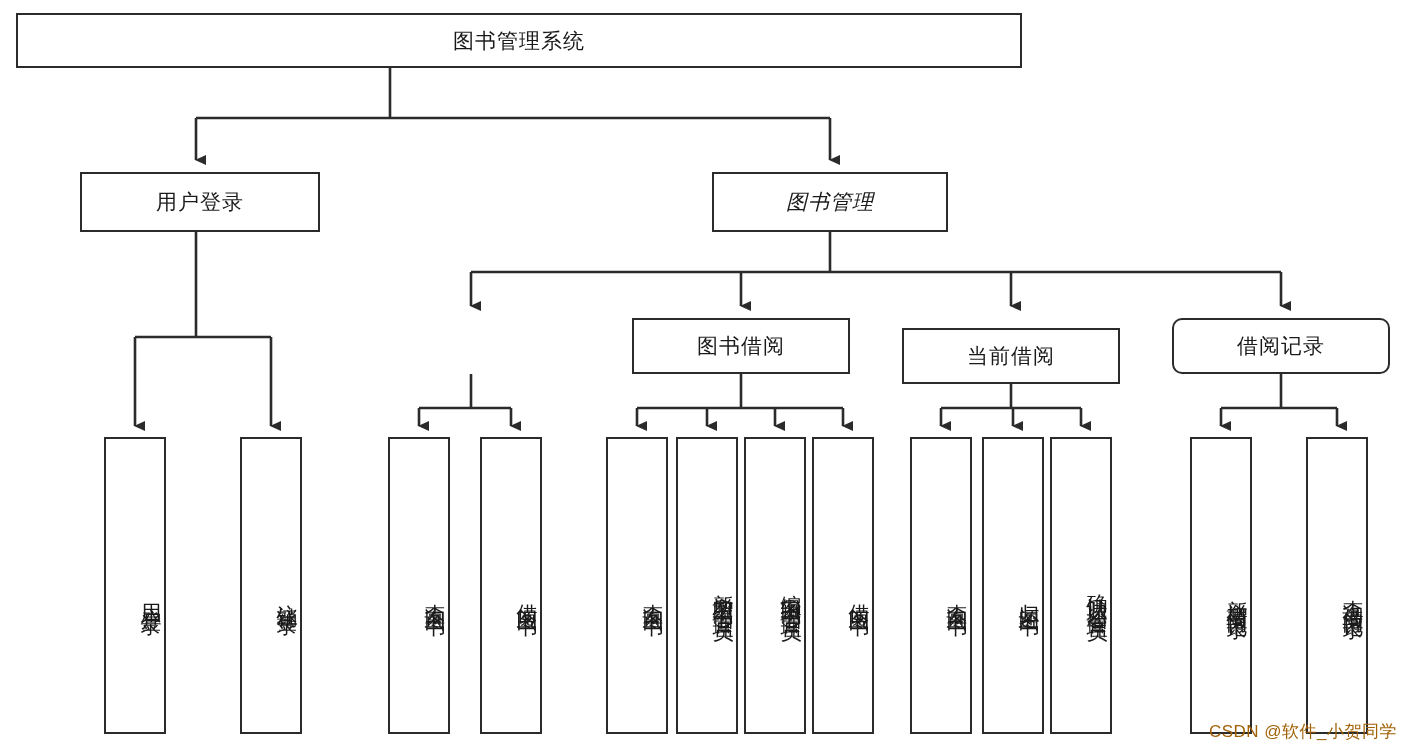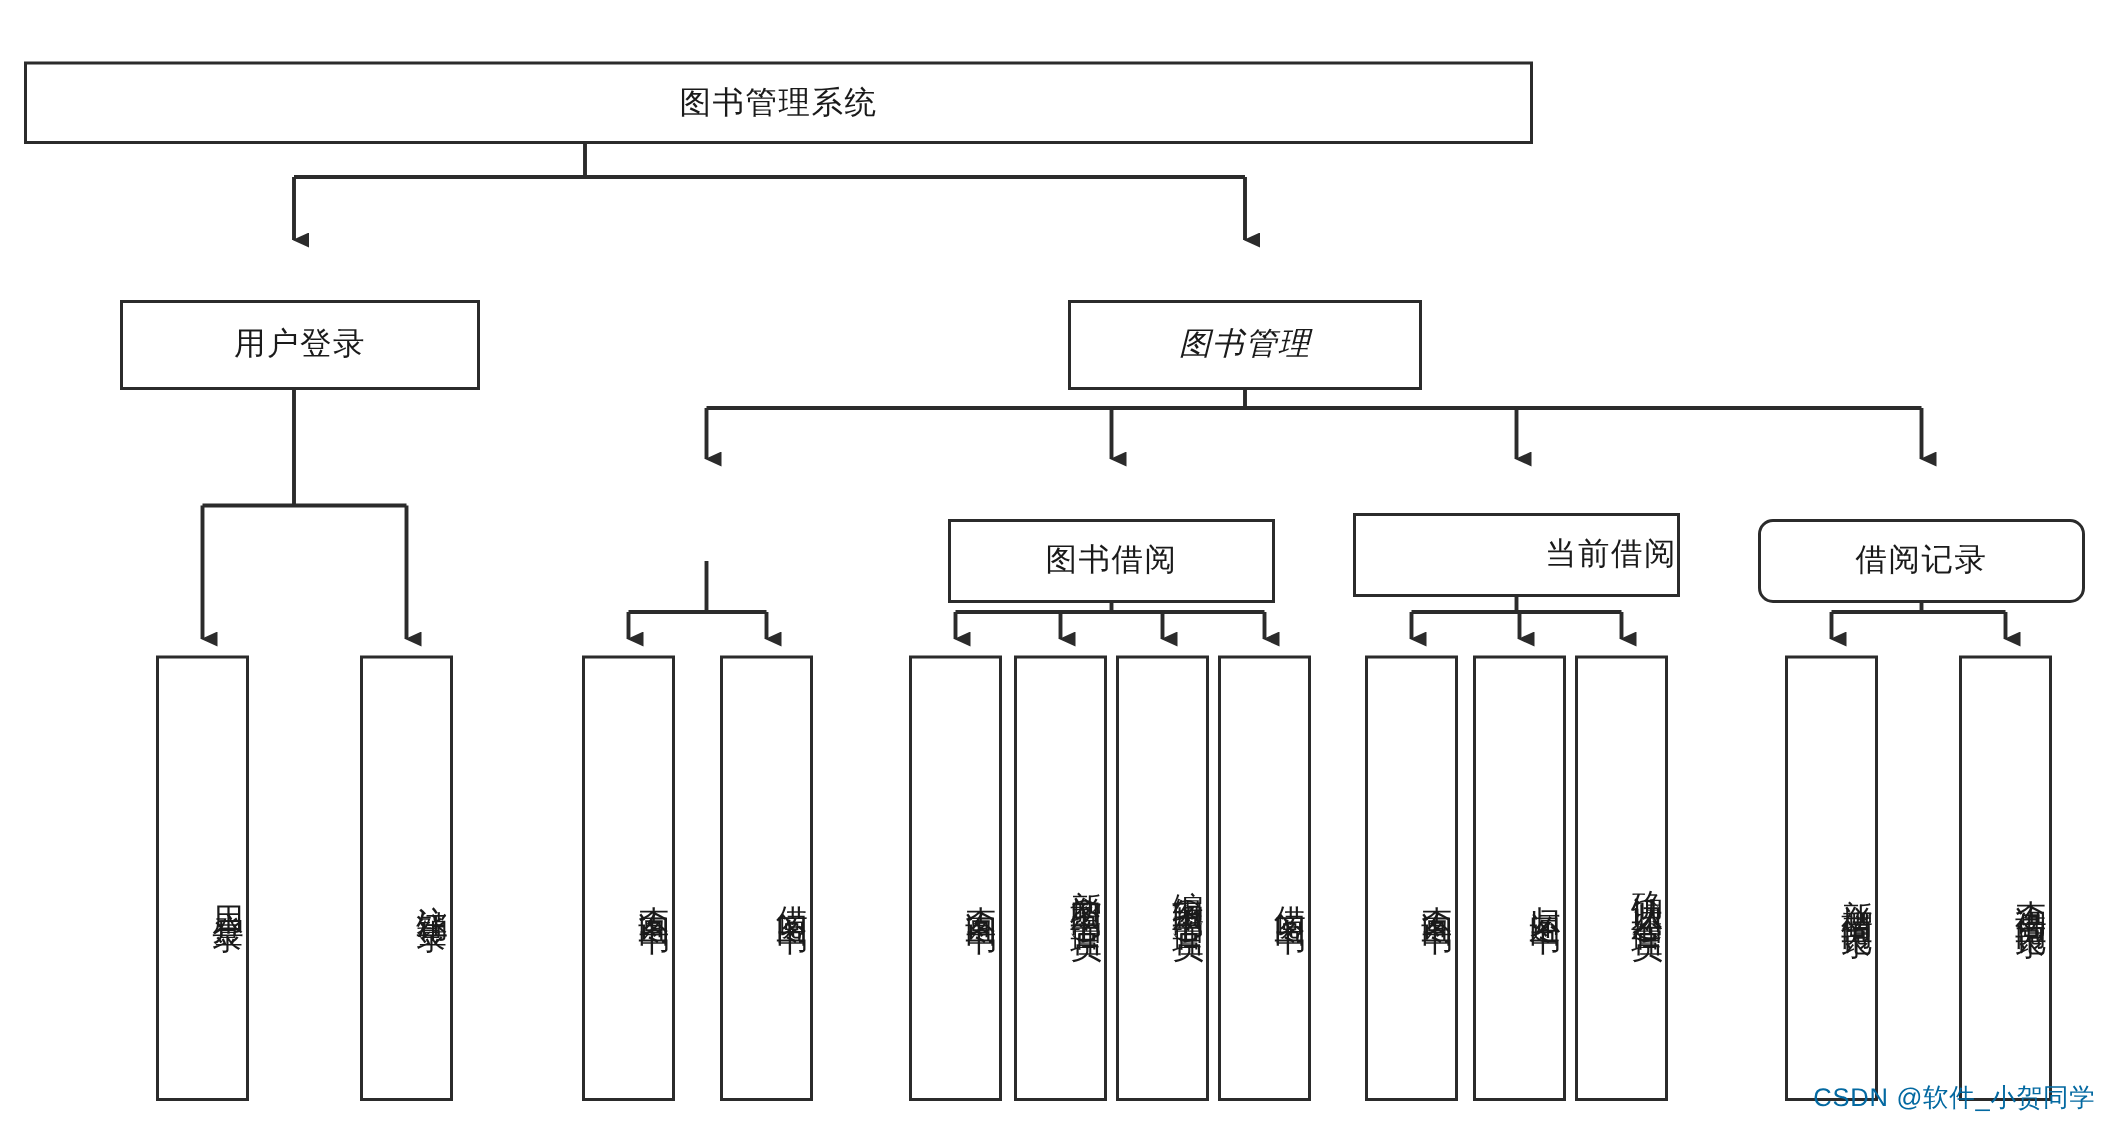--- a/index.html
+++ b/index.html
@@ -33,21 +33,20 @@
     border: 2px solid #2b2b2b;
     display: flex;
     align-items: center;
     justify-content: center;
     color: #1a1a1a;
   }
   .node-box.horizontal {
     font-size: 21px;
     letter-spacing: 1px;
     line-height: 1.2;
-    margin-top: 28px;
   }
   .node-box.vertical {
     writing-mode: vertical-rl;
     text-orientation: upright;
     font-size: 21px;
     letter-spacing: 4px;
     line-height: 1.2;
     padding-top: 18px;
     align-items: flex-start;
     justify-content: center;
@@ -55,21 +54,21 @@
   .node-label {
     display: block;
     white-space: pre;
     text-align: center;
   }
   .watermark {
     position: absolute;
     right: 8px;
     bottom: 4px;
     font-size: 17px;
-    color: #0369a1;
+    color: #a16207;
     letter-spacing: 0.5px;
     white-space: nowrap;
     pointer-events: none;
   }
 </style>
 </head>
 <body>
 
 <div id="diagram-root">
 
@@ -131,21 +130,21 @@
   <div class="node-box horizontal" style="left: 80px; top: 172px; width: 240px; height: 60px;">
     <span class="node-label">用户登录</span>
   </div>
   <div class="node-box horizontal" style="left: 712px; top: 172px; width: 236px; height: 60px; font-style: italic;">
     <span class="node-label">图书管理</span>
   </div>
 
   <div class="node-box horizontal" style="left: 632px; top: 318px; width: 218px; height: 56px;">
     <span class="node-label">图书借阅</span>
   </div>
-  <div class="node-box horizontal" style="left: 902px; top: 314px; width: 218px; height: 56px; justify-content: flex-end;">
+  <div class="node-box horizontal" style="left: 902px; top: 328px; width: 218px; height: 56px;">
     <span class="node-label">当前借阅</span>
   </div>
   <div class="node-box horizontal" style="left: 1172px; top: 318px; width: 218px; height: 56px; border-radius: 10px;">
     <span class="node-label">借阅记录</span>
   </div>
 
   <div class="node-box vertical" style="left: 104px; top: 437px; width: 62px; height: 297px;">
     <span class="node-label">用户登录</span>
   </div>
   <div class="node-box vertical" style="left: 240px; top: 437px; width: 62px; height: 297px;">

